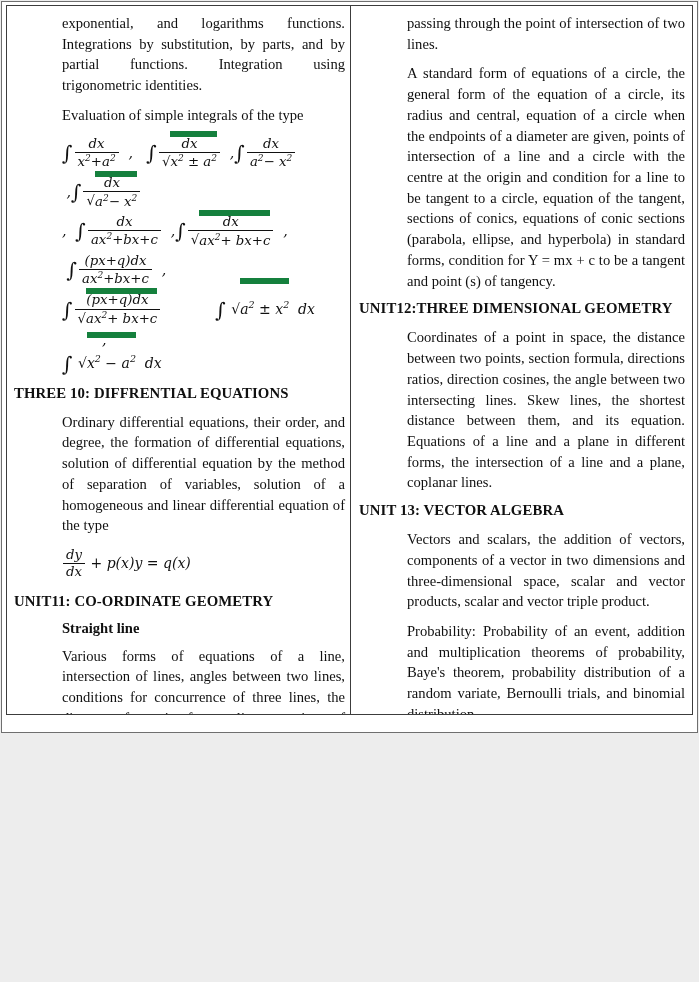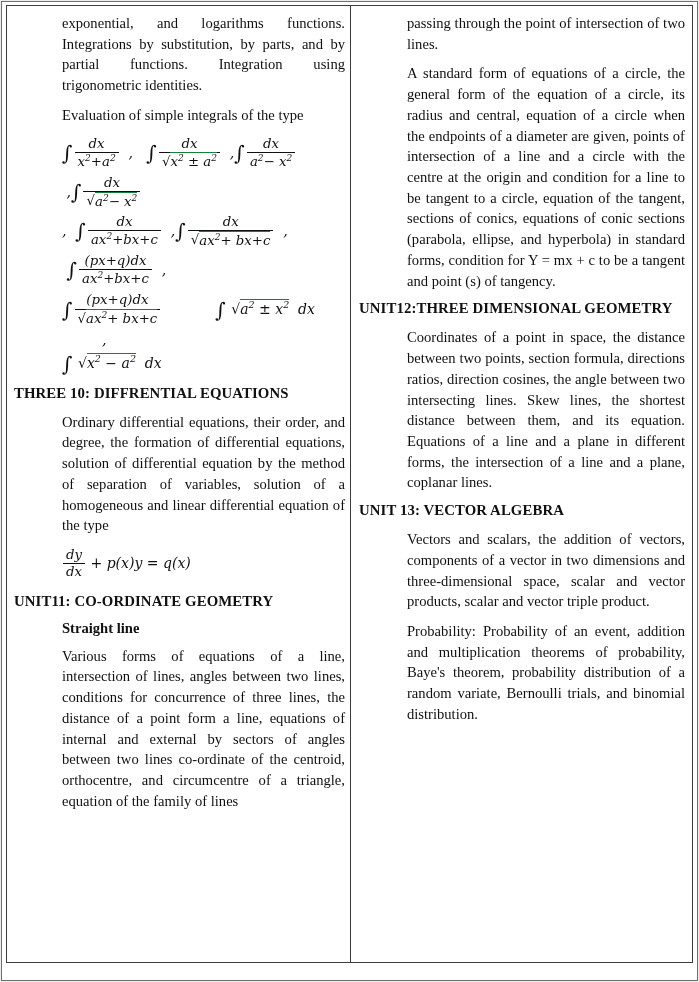--- a/index.html
+++ b/index.html
@@ -6,21 +6,21 @@
   html, body { margin: 0; padding: 0; }
   body {
     width: 699px; height: 982px;
     background: #ededed;
     position: relative;
     font-family: "Liberation Serif", serif;
     color: #101010;
   }
   .page {
     position: absolute; left: 1px; top: 1px;
-    width: 697px; height: 980px;
+    width: 697px; height: 732px;
     background: #ffffff;
     border: 1px solid #6f6f6f;
   }
   .frame {
     position: absolute; left: 4px; top: 3px; right: 4px; bottom: 17px;
     border: 1px solid #3c3c3c;
     display: flex;
     overflow: hidden;
     background: #ffffff;
   }
@@ -65,21 +65,21 @@
   .frac {
     display: inline-block;
     vertical-align: middle;
     text-align: center;
     line-height: 1.08;
     font-size: 0.95em;
     margin: 3px 1px;
   }
   .frac .num { display: block; padding: 0 3px 1px; }
   .frac .den { display: block; border-top: 1px solid #101010; padding: 1px 3px 0; }
-  .ovl { border-top: 1px solid #15803d; padding-top: 1px; }
+  .ovl { border-top: 6px solid #15803d; padding-top: 17px; }
   .trm { white-space: nowrap; }
   .gap  { display: inline-block; width: 54px; }
   .gap2 { display: inline-block; width: 40px; }
 </style>
 </head>
 <body>
 
 <div class="page">
   <div class="frame">
 

